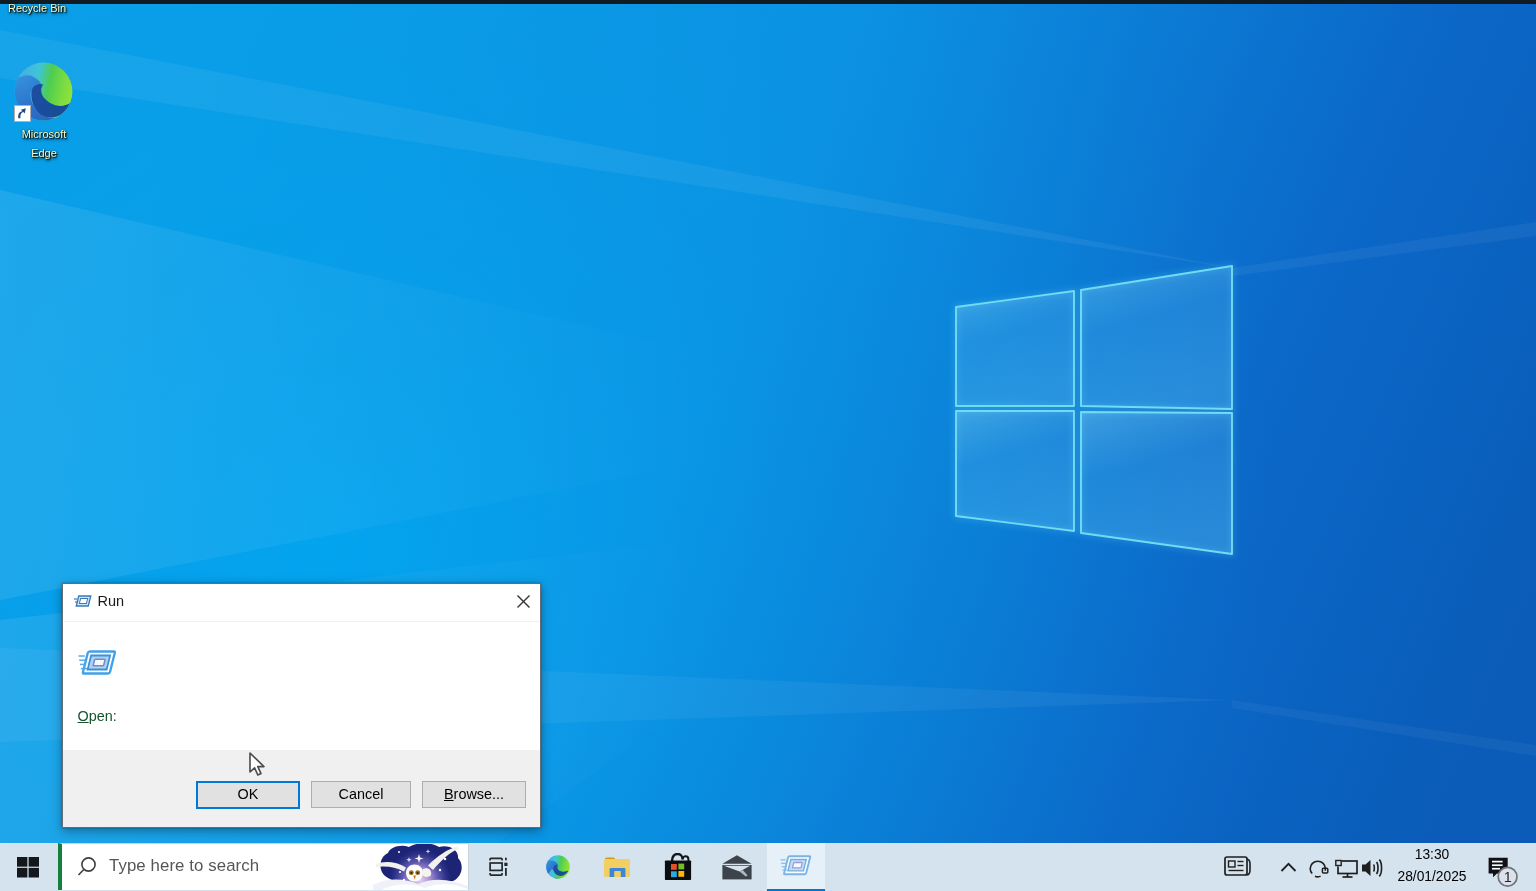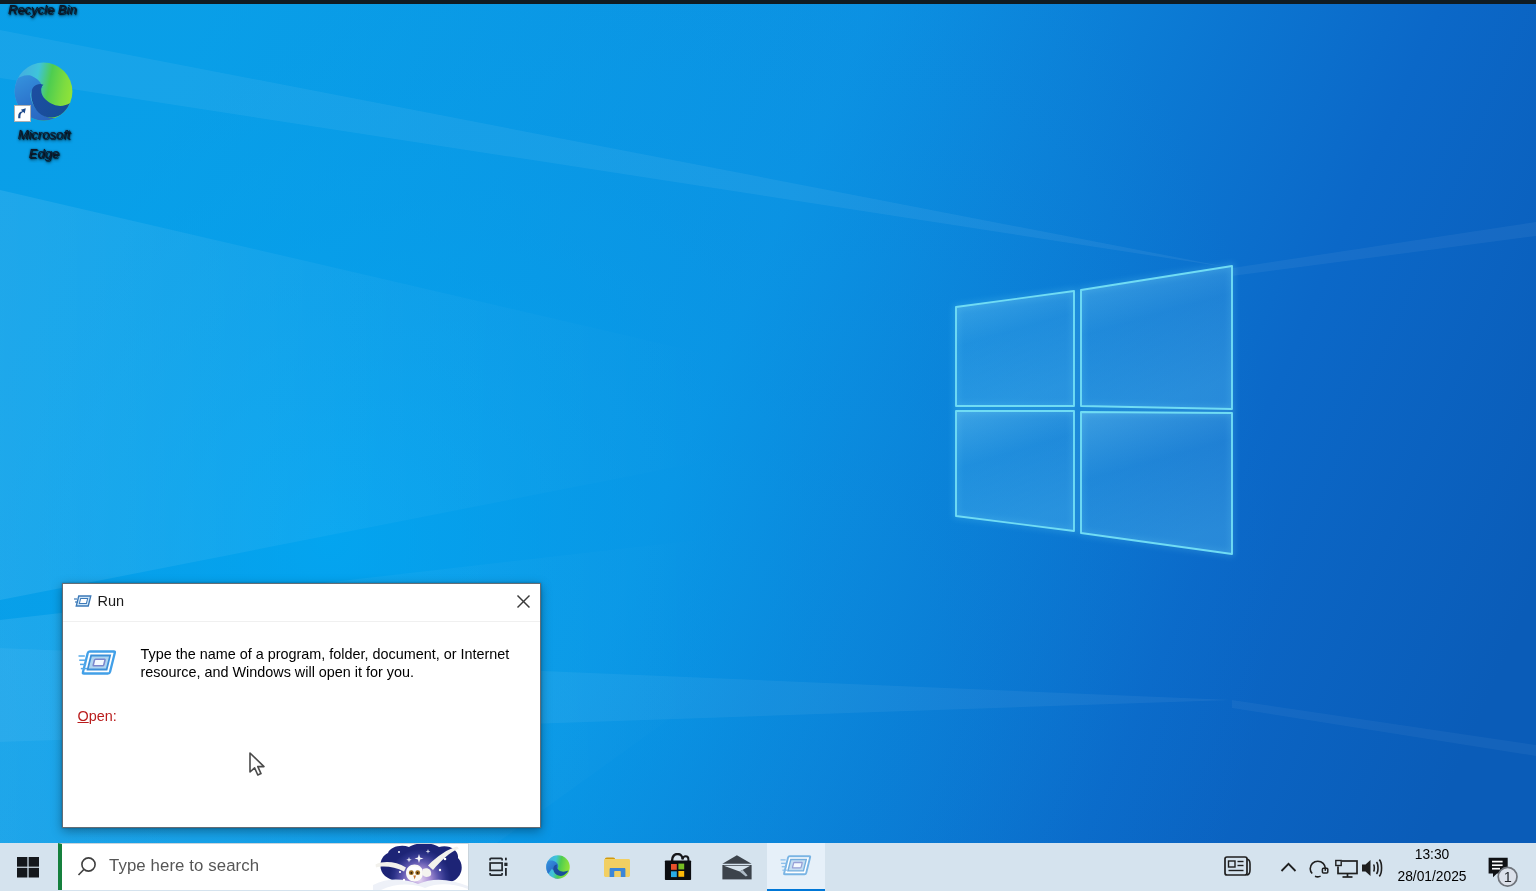--- a/index.html
+++ b/index.html
@@ -1,31 +1,31 @@
 <!DOCTYPE html>
 <html><head>
 <meta charset="utf-8">
 <style>
   html,body{margin:0;padding:0;}
   body{width:1536px;height:891px;overflow:hidden;font-family:"Liberation Sans",sans-serif;}
   #screen{position:relative;width:1536px;height:891px;overflow:hidden;background:#0f7fd9;}
   #wall{position:absolute;left:0;top:0;}
   #topbar{position:absolute;left:0;top:0;width:1536px;height:4px;background:#101c23;}
-  .dlabel{position:absolute;color:#0f172a;text-shadow:1px 1px 1px rgba(0,0,0,.85),1px 2px 3px rgba(0,0,0,.75),0 0 2px rgba(0,0,0,.6);font-size:13px;font-style:italic;}
+  .dlabel{position:absolute;color:#fef9c3;text-shadow:1px 1px 1px rgba(0,0,0,.85),1px 2px 3px rgba(0,0,0,.75),0 0 2px rgba(0,0,0,.6);font-size:11px;}
   #rblabel{left:8px;top:2px;}
   #edgeico{position:absolute;left:14px;top:62px;width:59px;height:59px;}
   #edgelabel{left:0px;top:125px;width:88px;text-align:center;line-height:19px;}
   
   #rundlg{position:absolute;left:17.5px;top:583px;width:477px;height:243px;background:#fff;border:1px solid #646d75;box-shadow:0 3px 10px rgba(0,0,0,.35),0 0 2px rgba(0,0,0,.3);margin-left:44px;}
   #rundlg .title{position:absolute;left:0;top:0;width:100%;height:37px;background:#fff;}
   #rundlg .title .cap{position:absolute;left:35px;top:9px;font-size:14.5px;color:#1b1b1b;}
   #rundlg .tline{position:absolute;left:0;top:37px;width:100%;height:1px;background:#f0f0f0;}
   #closex{position:absolute;right:9px;top:10px;width:15px;height:15px;}
   #bodytext{position:absolute;left:78px;top:60.5px;width:380px;font-size:14.4px;line-height:18.3px;color:#000;}
-  #openlab{position:absolute;left:15px;top:124px;font-size:14.4px;color:#b91c1c;}
+  #openlab{position:absolute;left:15px;top:124px;font-size:14.4px;color:#14532d;}
   #combo{position:absolute;left:78px;top:118px;width:382px;height:28px;background:#fff;border:1px solid #3c7fbd;}
   #combo .sel{position:absolute;left:6px;top:3.5px;height:21px;background:#0078d7;color:#fff;font-size:14px;line-height:21px;padding:0 1px;}
   #combo .caret{position:absolute;left:101.5px;top:3.5px;width:2px;height:21px;background:#d9822b;}
   #footer{position:absolute;left:0;top:166px;width:100%;height:77px;background:#f0f0f0;}
   .btn{position:absolute;top:31px;height:25px;background:#e1e1e1;border:1px solid #adadad;font-size:14.4px;color:#000;text-align:center;line-height:25px;}
   #btnok{left:133.5px;width:100px;border:2px solid #0078d7;height:23.5px;line-height:23.5px;}
   #btncancel{left:248.5px;width:98px;}
   #btnbrowse{left:359.5px;width:102px;}
   
   #taskbar{position:absolute;left:0;top:843px;width:1536px;height:48px;background:#d5e3ee;}
@@ -158,22 +158,26 @@
         <rect x="7" y="5.5" width="19" height="14" fill="#aed4f0" stroke="#3d90d8" stroke-width="1.8"></rect>
         <rect x="11.5" y="9.2" width="10.5" height="6.6" rx="0.8" fill="#f4f9fe" stroke="#7b87cc" stroke-width="1.6"></rect>
       </g>
       <g stroke="#56aae8" stroke-width="1.5">
         <line x1="0.5" y1="6" x2="6.8" y2="6"></line>
         <line x1="1.2" y1="10.2" x2="7.5" y2="10.2"></line>
         <line x1="2" y1="14.4" x2="8.2" y2="14.4"></line>
         <line x1="2.8" y1="18.6" x2="9" y2="18.6"></line>
       </g>
     </svg>
-    <div id="bodytext">Type the name of a program, folder, document, or Internet resource, and Windows will open it for you.</div>
     <div id="openlab"><u>O</u>pen:</div>
+    <div id="footer">
+      <div class="btn" id="btnok">OK</div>
+      <div class="btn" id="btncancel">Cancel</div>
+      <div class="btn" id="btnbrowse"><u>B</u>rowse...</div>
+    </div>
   </div>
 
   <svg style="position:absolute;left:248px;top:752px" width="20" height="26" viewBox="0 0 20 26">
     <path d="M2,1 L2,20 L6.6,15.8 L9.8,23 L13,21.6 L9.8,14.6 L16,14.6 Z" fill="#fdfdfd" stroke="#4a4a4a" stroke-width="1.6" stroke-linejoin="round"></path>
   </svg>
 
   <div id="taskbar">
     <svg id="startbtn" width="22" height="20.5" viewBox="0 0 21 21" preserveAspectRatio="none">
       <g fill="#14181c">
         <rect x="0" y="0" width="9.9" height="9.9"></rect>

